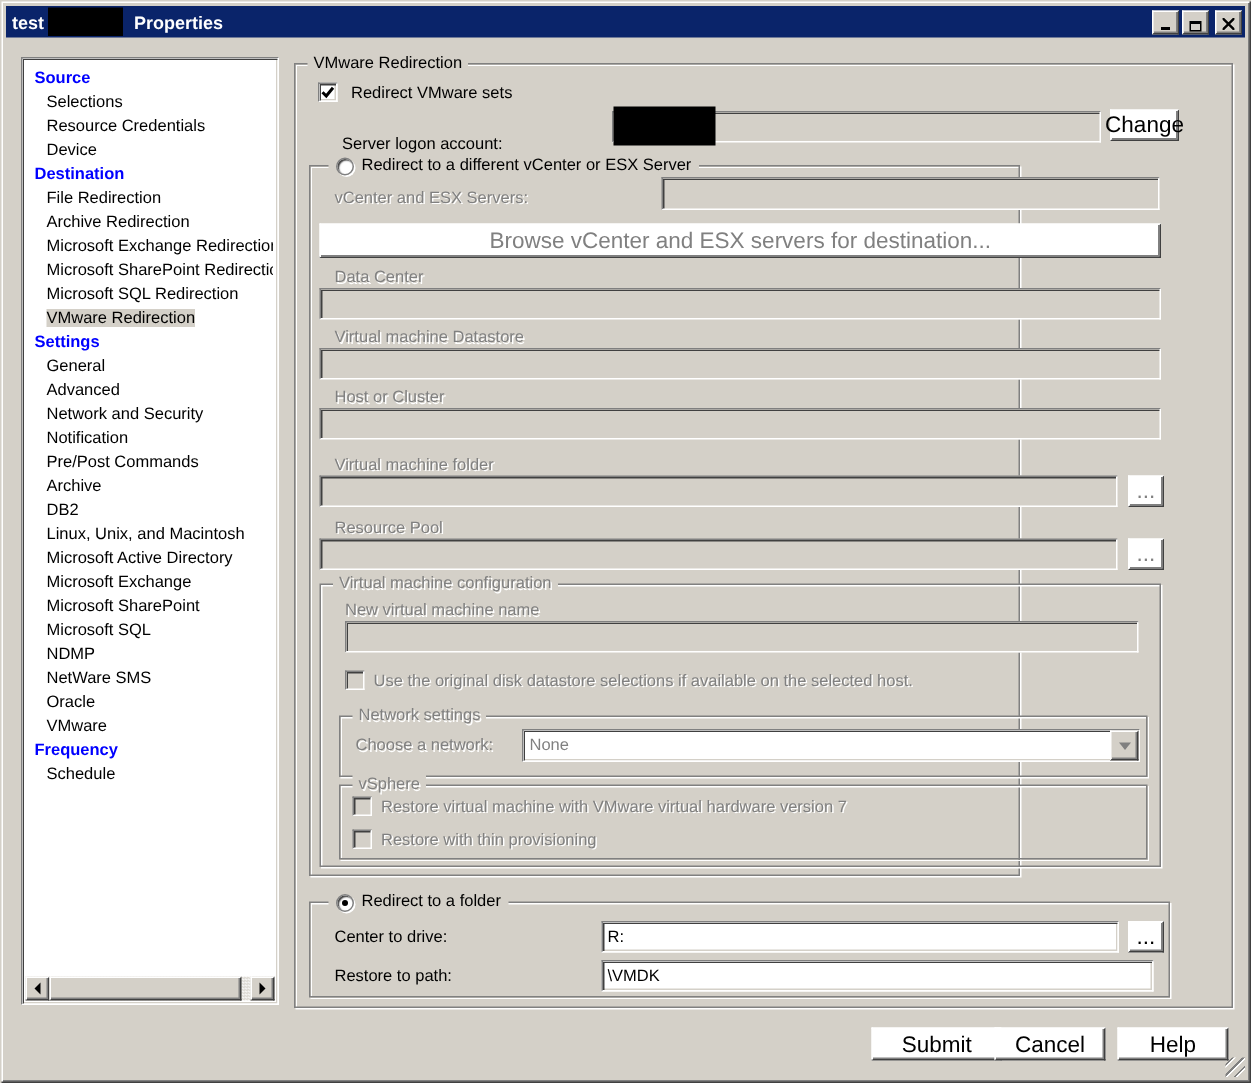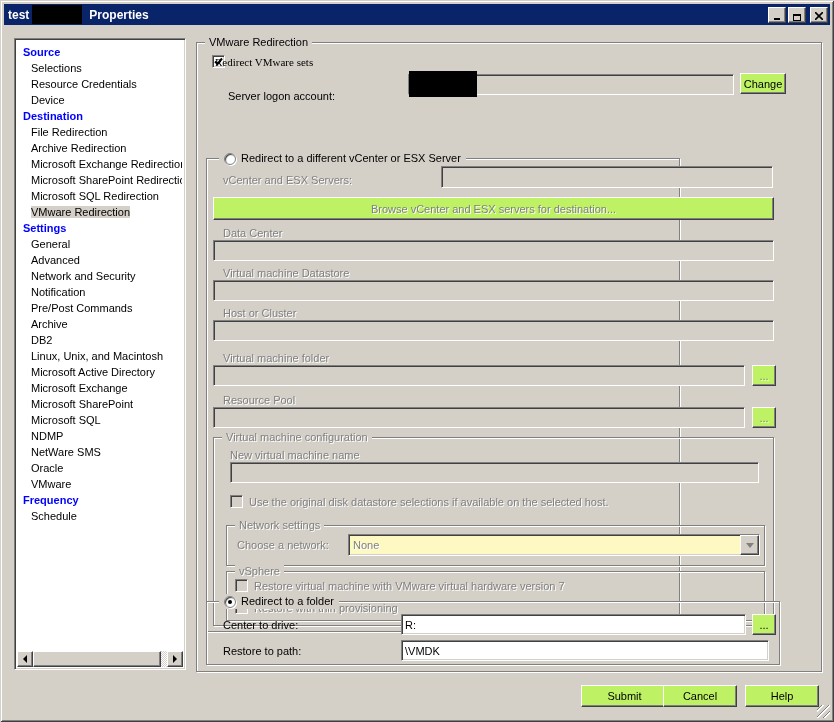--- a/index.html
+++ b/index.html
@@ -50,39 +50,39 @@
     display:flex;align-items:center;white-space:nowrap;}
   
   .lbl{position:absolute;white-space:nowrap;line-height:13px;}
   .dis{color:#808080;text-shadow:1px 1px 0 #ffffff;}
   .field{position:absolute;background:#D4D0C8;box-sizing:border-box;
     border:1px solid;border-color:#808080 #ffffff #ffffff #808080;
     box-shadow:inset 1px 1px 0 #404040, inset -1px -1px 0 #D4D0C8;}
   .field.white{background:#fff;}
   .field input{border:none;outline:none;background:transparent;width:100%;height:100%;
     font-family:"Liberation Sans",sans-serif;font-size:11px;padding:1px 3px;box-sizing:border-box;color:#000;}
-  .btn{position:absolute;background:#bef264;box-sizing:border-box;text-align:center;
+  .btn{position:absolute;background:#ffffff;box-sizing:border-box;text-align:center;
     border:1px solid;border-color:#ffffff #404040 #404040 #ffffff;
     box-shadow:inset -1px -1px 0 #808080;
-    font-family:"Liberation Sans",sans-serif;font-size:11px;
+    font-family:"Liberation Sans",sans-serif;font-size:15px;
     display:flex;align-items:center;justify-content:center;cursor:default;white-space:nowrap;}
   .btn.dis{color:#808080;text-shadow:1px 1px 0 #ffffff;}
   .cb{position:absolute;width:13px;height:13px;background:#fff;box-sizing:border-box;
     border:1px solid;border-color:#808080 #ffffff #ffffff #808080;
     box-shadow:inset 1px 1px 0 #404040, inset -1px -1px 0 #D4D0C8;
     display:flex;align-items:center;justify-content:center;}
   .cb.disabled{background:#D4D0C8;}
   .cb svg{display:none;}
   .cb.checked svg{display:block;}
   .radio{position:absolute;width:12px;height:12px;border-radius:50%;background:#fff;box-sizing:border-box;
     border:1px solid #808080;box-shadow:inset 1px 1px 1px #404040, 1px 1px 0 #ffffff;
     display:flex;align-items:center;justify-content:center;}
   .radio .dot{display:none;width:4px;height:4px;border-radius:50%;background:#000;}
   .radio.checked .dot{display:block;}
-  .combo{position:absolute;background:#fef9c3;box-sizing:border-box;
+  .combo{position:absolute;background:#ffffff;box-sizing:border-box;
     border:1px solid;border-color:#808080 #ffffff #ffffff #808080;
     box-shadow:inset 1px 1px 0 #404040, inset -1px -1px 0 #D4D0C8;
     display:flex;align-items:center;}
   .combo .combo-text{flex:1;padding:0 4px;}
   .combo .combo-btn{width:17px;align-self:stretch;background:#D4D0C8;
     border:1px solid;border-color:#ffffff #404040 #404040 #ffffff;box-shadow:inset -1px -1px 0 #808080;
     display:flex;align-items:center;justify-content:center;}
   .tri-d{width:0;height:0;border:4px solid transparent;border-bottom:none;border-top:5px solid #808080;}
   .redact{position:absolute;background:#000;}
   .grip{position:absolute;right:4px;bottom:4px;width:13px;height:13px;
@@ -159,27 +159,27 @@
 
   <div class="group" style="left:196px;top:42px;width:626px;height:630px;">
     <span class="gcap">VMware Redirection</span>
   </div>
 
   <span class="cb checked" style="left:212px;top:55px;">
     <svg width="9" height="9" viewBox="0 0 9 9">
         <path d="M1 4.5 L3.5 7 L8 1.5" stroke="#000" stroke-width="2" fill="none"></path>
       </svg>
   </span>
-  <span class="lbl" style="left:215px;top:56px;font-family:Liberation Serif, serif;">Redirect VMware sets</span>
+  <span class="lbl" style="left:234px;top:56px;">Redirect VMware sets</span>
   <span class="lbl" style="left:228px;top:78px;margin-top:12px;">Server logon account:</span>
   <span class="field" style="left:408px;top:74px;width:326px;height:21px;"></span>
   <span class="redact" style="left:409px;top:71px;width:68px;height:26px;"></span>
   <span class="btn" style="left:740px;top:73px;width:46px;height:21px;">Change</span>
 
-  <div class="group" style="left:206px;top:110px;width:474px;height:474px;margin-top:48px;">
+  <div class="group" style="left:206px;top:110px;width:474px;height:474px;">
     <span class="gcap-ctl">
       <span class="radio" style="position:relative;"></span>
       <span style="margin-left:5px;">Redirect to a different vCenter or ESX Server</span>
     </span>
 
     <span class="lbl dis" style="left:16px;top:15px;">vCenter and ESX Servers:</span>
     <span class="field" style="left:234px;top:7px;width:332px;height:22px;"></span>
 
     <span class="btn dis" style="left:6px;top:38px;width:561px;height:23px;">Browse vCenter and ESX servers for destination...</span>
 

